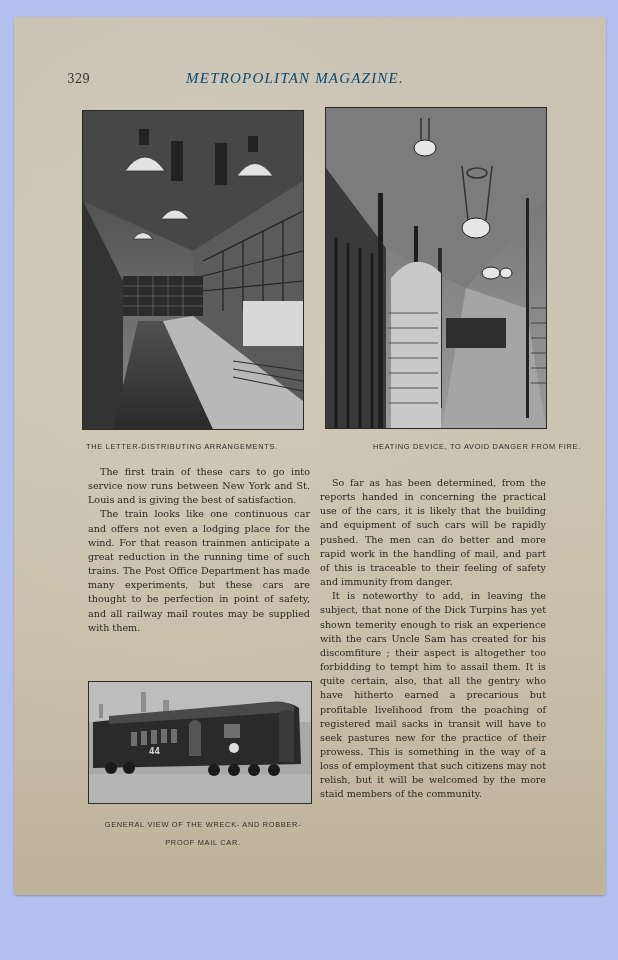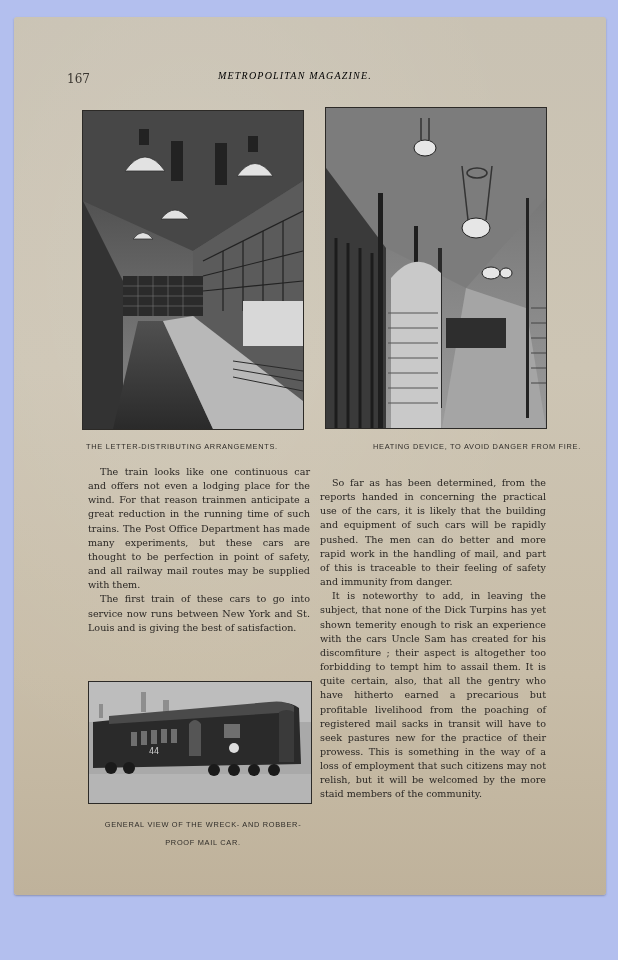--- a/index.html
+++ b/index.html
@@ -19,26 +19,27 @@
       content: ""; position: absolute; inset: 0;
       background: radial-gradient(ellipse at 30% 30%, rgba(255,255,255,0.10), rgba(0,0,0,0) 60%);
       pointer-events: none;
     }
     .page-num {
       position: absolute; left: 67px; top: 72px;
       font-family: "DejaVu Serif", serif; font-size: 12px; color: #3a3630;
     }
     .running-head {
       position: absolute; left: 150px; top: 70px; width: 290px; text-align: center;
-      font-family: "Liberation Serif", serif; font-style: italic; font-size: 10px;
-      letter-spacing: 1.2px; color: #000000;
+      font-family: "Liberation Serif", serif; font-style: italic; font-size: 15px;
+      letter-spacing: 1.2px; color: #0c4a6e;
     }
     .photo {
       position: absolute; border: 1.5px solid #2c2a27; overflow: hidden;
       background: #fca5a5;
+      font-weight: bold;
     }
     .photo svg { display: block; width: 100%; height: 100%; }
     .photo-left { left: 82px; top: 110px; width: 220px; height: 318px; }
     .photo-right { left: 325px; top: 107px; width: 220px; height: 320px; }
     .photo-bottom { left: 88px; top: 681px; width: 222px; height: 121px; }
     .caption {
       position: absolute;
       font-family: "Liberation Sans", sans-serif; font-size: 7.4px;
       letter-spacing: 0.7px; color: #2f2c28; text-transform: uppercase;
       white-space: nowrap;
@@ -54,21 +55,21 @@
     .col p { margin: 0; text-indent: 12px; }
     .col-left { left: 88px; top: 465px; width: 222px; }
     .col-right { left: 320px; top: 476px; width: 226px; }
   </style>
 </head>
 <body>
 
 <div class="page">
 </div>
 
-<div class="page-num">167</div>
+<div class="page-num">329</div>
 <div class="running-head">METROPOLITAN MAGAZINE.</div>
 
 <div class="photo photo-left">
   <svg viewBox="0 0 220 318" preserveAspectRatio="none">
     <defs>
       <linearGradient id="ceilL" x1="0" y1="0" x2="0" y2="1">
         <stop offset="0" stop-color="#3c3c3c"></stop>
           <stop offset="1" stop-color="#8a8a8a"></stop>
       </linearGradient>
       <linearGradient id="floorL" x1="0" y1="0" x2="0" y2="1">
@@ -176,22 +177,22 @@
         <line x1="166" y1="58" x2="160" y2="112"></line>
       <ellipse cx="151" cy="65" rx="10" ry="5"></ellipse>
     </g>
   </svg>
 </div>
 
 <div class="caption cap-left">THE LETTER-DISTRIBUTING ARRANGEMENTS.</div>
 <div class="caption cap-right">HEATING DEVICE, TO AVOID DANGER FROM FIRE.</div>
 
 <div class="col col-left">
+  <p>The first train of these cars to go into service now runs between New York and St. Louis and is giving the best of satisfaction.</p>
   <p>The train looks like one continuous car and offers not even a lodging place for the wind. For that reason trainmen anticipate a great reduction in the running time of such trains. The Post Office Department has made many experiments, but these cars are thought to be perfection in point of safety, and all railway mail routes may be supplied with them.</p>
-  <p>The first train of these cars to go into service now runs between New York and St. Louis and is giving the best of satisfaction.</p>
 </div>
 
 <div class="photo photo-bottom">
   <svg viewBox="0 0 222 121" preserveAspectRatio="none">
     <rect width="222" height="121" fill="#a9a9a9"></rect>
     <rect y="0" width="222" height="40" fill="#bdbdbd"></rect>
     <g fill="#8e8e8e">
       <rect x="52" y="10" width="5" height="20"></rect>
         <rect x="74" y="18" width="6" height="14"></rect>
       <rect x="10" y="22" width="4" height="14"></rect>

